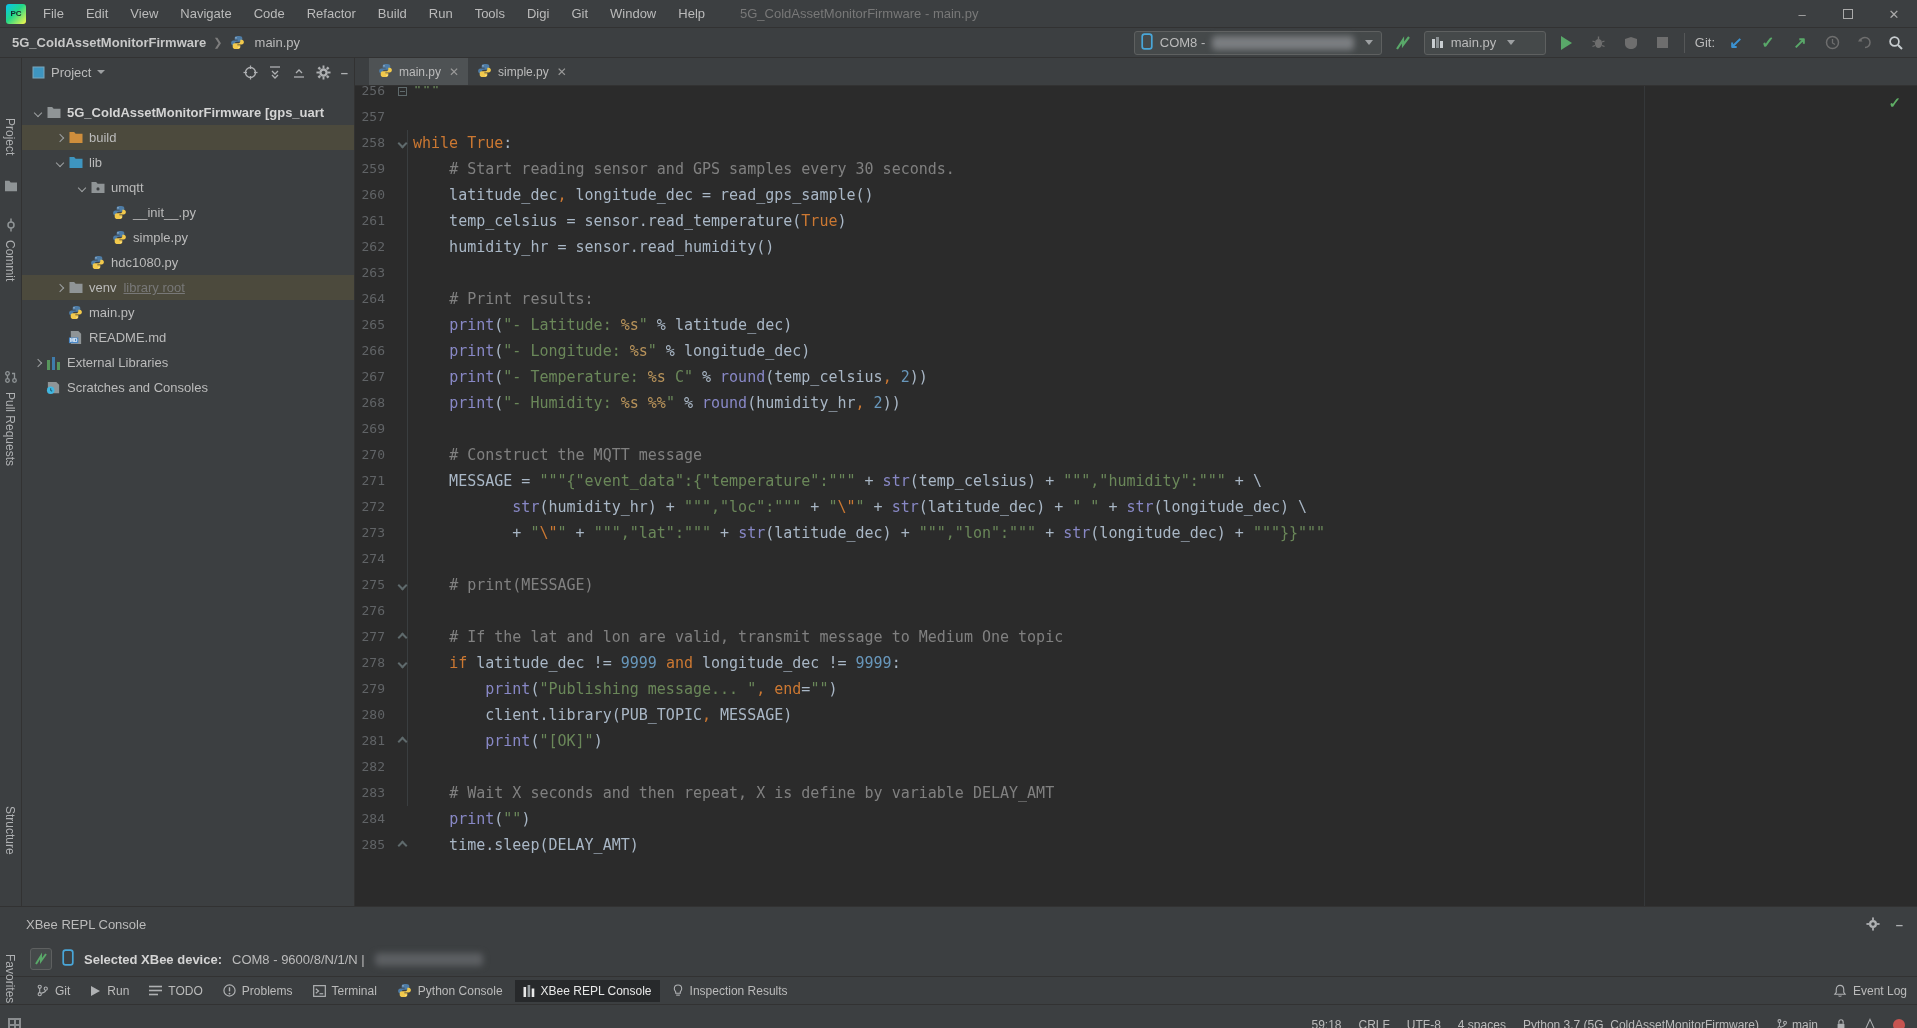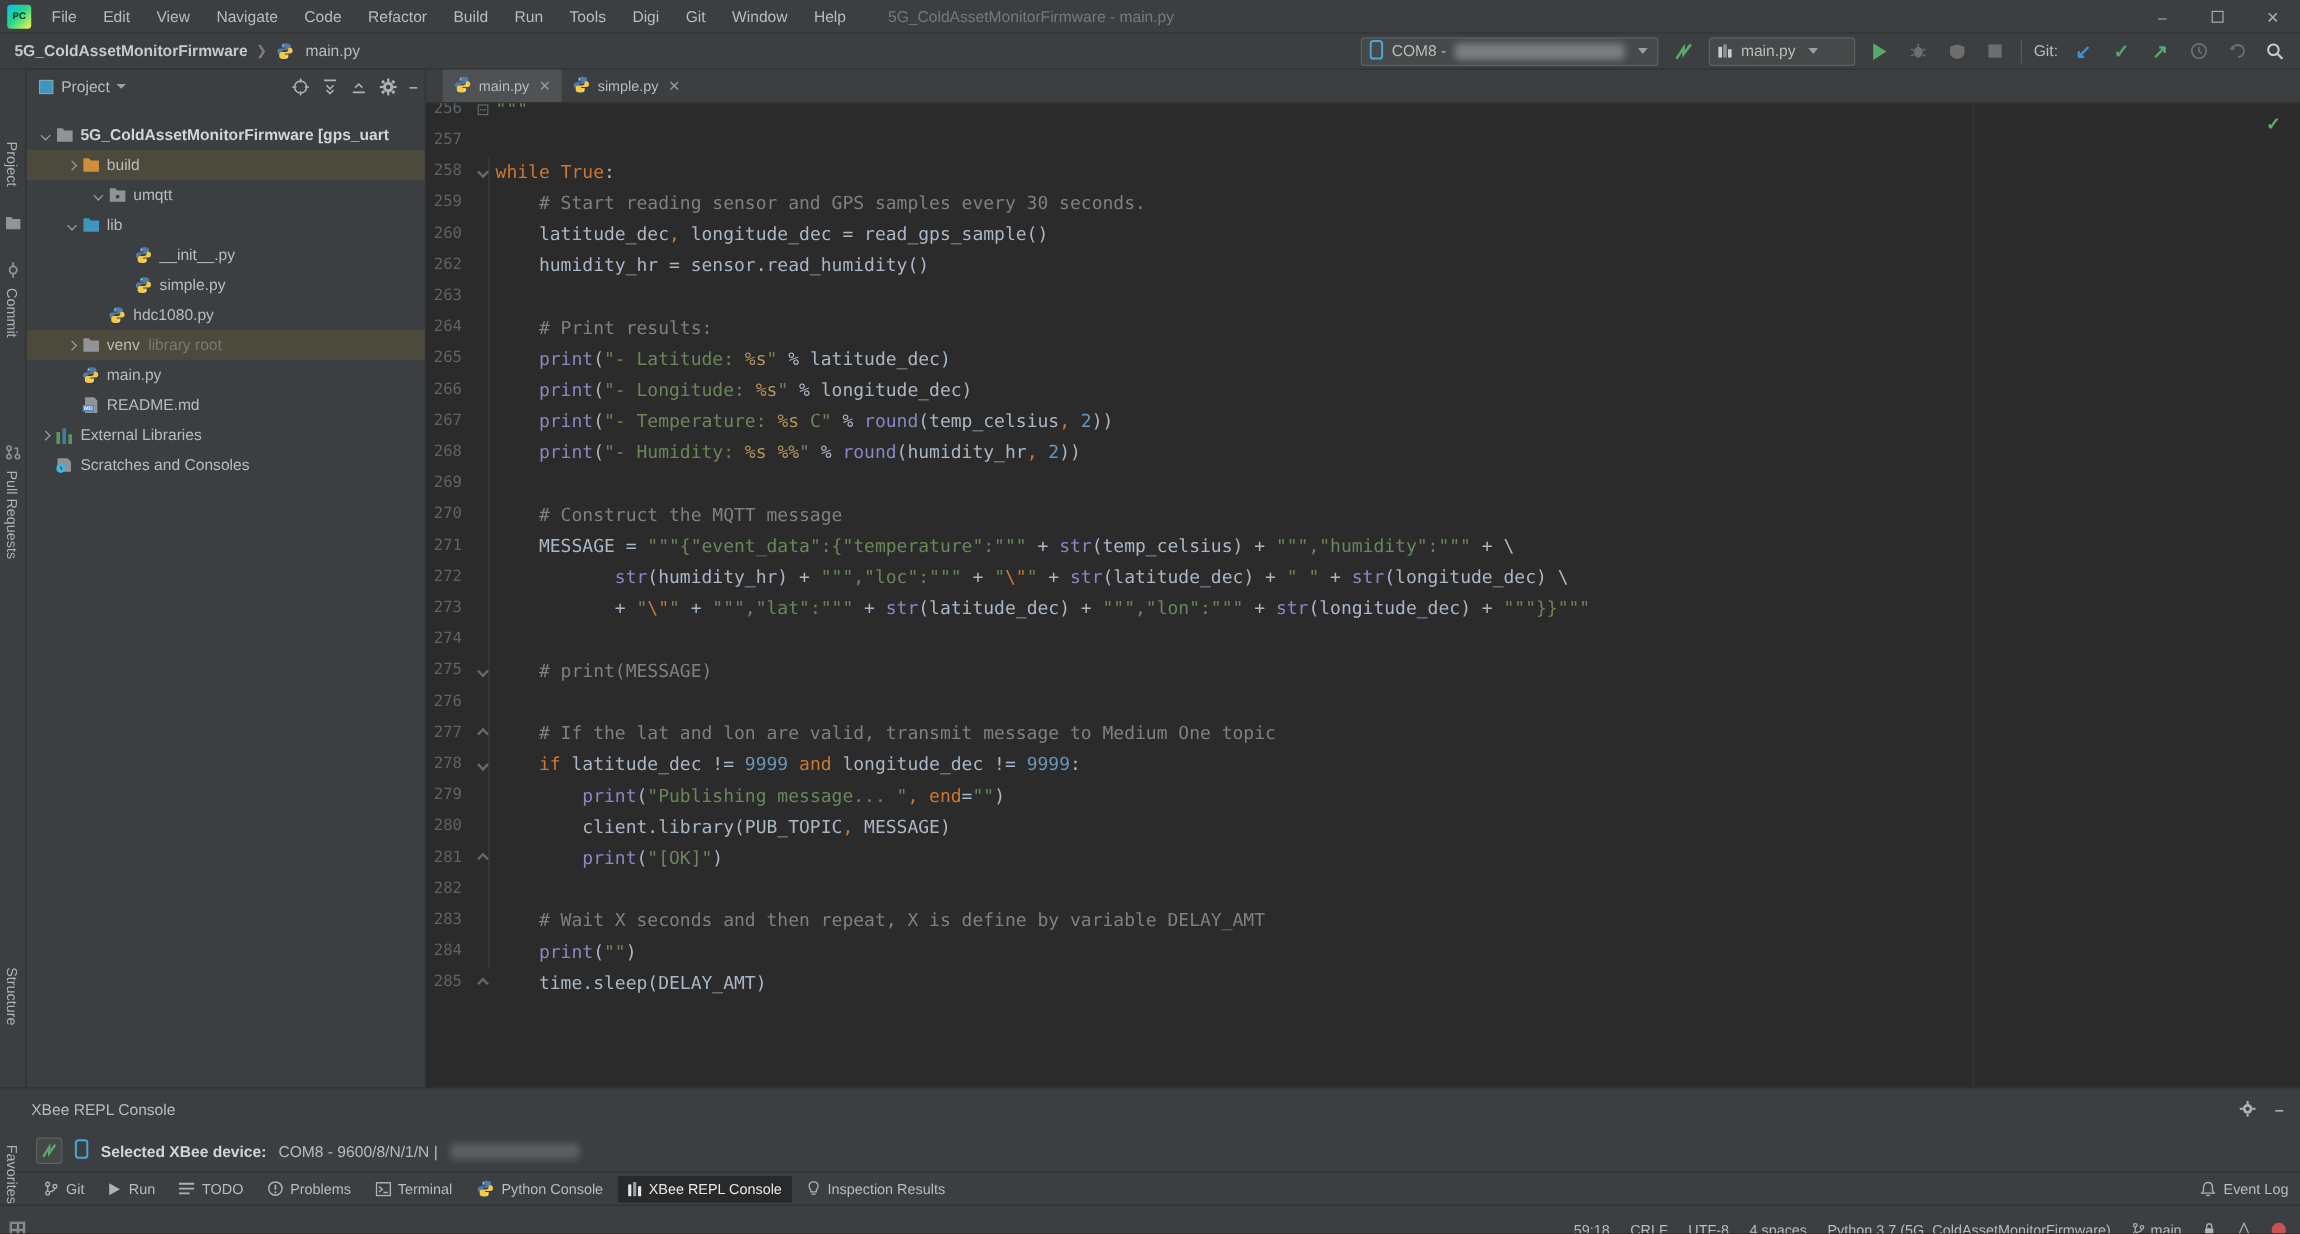--- a/index.html
+++ b/index.html
@@ -50,21 +50,21 @@
   .ptree { padding-top:14px; }
   .trow { height:25px; display:flex; align-items:center; white-space:nowrap; }
   .trow.sel { background:#4c4a3d; }
   .chev { width:16px; display:flex; align-items:center; justify-content:center; flex:0 0 16px;}
   .chev i { width:6px; height:6px; border-right:1.5px solid #9da0a2; border-bottom:1.5px solid #9da0a2; display:block; }
   .chev.down i { transform:rotate(45deg); }
   .chev.right i { transform:rotate(-45deg); }
   .ticon { width:18px; flex:0 0 18px; display:flex; align-items:center; }
   .tlabel { color:#bbbbbb; margin-left:3px; }
   .tlabel.bold { font-weight:bold; color:#d4d4d4; }
-  .tsec { color:#787878; margin-left:7px; }
+  .tsec { color:#787878; margin-left:7px;text-decoration:underline; }
   
   .editor { flex:1; display:flex; flex-direction:column; background:#2b2b2b; position:relative;}
   .tabsbar { height:28px; background:#3c3f41; border-bottom:1px solid #323232; display:flex; align-items:flex-end; padding-left:14px; }
   .tab { height:27px; display:flex; align-items:center; gap:6px; padding:0 9px; color:#bbbbbb; font-size:12px; }
   .tab.active { background:#4e5254; }
   .tab .x { color:#9a9a9a; font-size:12px; margin-left:2px; }
   .codearea { position:relative; flex:1; overflow:hidden; }
   .codelines { margin-top:-8px; }
   .code-line { position:relative; height:26px; line-height:26px; white-space:pre;
     font-family:"DejaVu Sans Mono", monospace; font-size:15px; }
@@ -312,42 +312,42 @@
             <span class="chev right">
               <i></i>
             </span>
             <span class="ticon">
               <svg width="16" height="13" viewBox="0 0 16 14">
                 <path d="M1 1h5l1.6 2H15v10H1z" fill="#cf8e3c"></path>
               </svg>
             </span>
             <span class="tlabel">build</span>
           </div>
+          <div class="trow" style="padding-left: 30px;">
+            <span class="chev down">
+              <i></i>
+            </span>
+            <span class="ticon">
+              <svg width="16" height="13" viewBox="0 0 16 14">
+                <path d="M1 1h5l1.6 2H15v10H1z" fill="#3e95c0"></path>
+              </svg>
+            </span>
+            <span class="tlabel">lib</span>
+          </div>
           <div class="trow" style="padding-left: 52px;">
             <span class="chev down">
               <i></i>
             </span>
             <span class="ticon">
               <svg width="16" height="13" viewBox="0 0 16 14">
                 <path d="M1 1h5l1.6 2H15v10H1z" fill="#8f9496"></path>
                 <circle cx="8" cy="8.5" r="1.7" fill="#3c3f41"></circle>
               </svg>
             </span>
             <span class="tlabel">umqtt</span>
-          </div>
-          <div class="trow" style="padding-left: 30px;">
-            <span class="chev down">
-              <i></i>
-            </span>
-            <span class="ticon">
-              <svg width="16" height="13" viewBox="0 0 16 14">
-                <path d="M1 1h5l1.6 2H15v10H1z" fill="#3e95c0"></path>
-              </svg>
-            </span>
-            <span class="tlabel">lib</span>
           </div>
           <div class="trow" style="padding-left: 74px;">
             <span class="chev"></span>
             <span class="ticon">
               <svg width="15" height="15" viewBox="0 0 16 16">
                 <path fill="#4e7ca6" d="M7.9 1C6 1 5 1.9 5 3.2V5h3.2v.8H3.6C2.1 5.8 1.2 7 1.2 8.5S2.1 11 3.6 11H5V9.4C5 8.1 6.1 7.2 7.4 7.2H11c1.2 0 2.1-.9 2.1-2.1V3.2C13.1 1.9 11.8 1 9.9 1z"></path>
                 <path fill="#f2c94c" d="M8.1 15c1.9 0 2.9-.9 2.9-2.2V11H7.8v-.8h4.6c1.5 0 2.4-1.2 2.4-2.7S13.9 5 12.4 5H11v1.6c0 1.3-1.1 2.2-2.4 2.2H5c-1.2 0-2.1.9-2.1 2.1v1.9C2.9 14.1 4.2 15 6.1 15z"></path>
                 <circle cx="6.4" cy="3" r=".6" fill="#dfe9f0"></circle>
                 <circle cx="9.6" cy="13" r=".6" fill="#fdf6dc"></circle>
               </svg>
@@ -465,20 +465,21 @@
         </div>
       <div class="codearea">
         <div class="guide-v"></div>
         <div class="margin-v"></div>
         <div class="codelines" id="codelines">
             <div class="code-line"><span class="ln">256</span><span class="fold"><span class="f-box"></span></span><span class="ctext"><span class="tk-str">"""</span></span></div>
             <div class="code-line"><span class="ln">257</span><span class="ctext"></span></div>
             <div class="code-line"><span class="ln">258</span><span class="fold"><span class="f-down"></span></span><span class="ctext"><span class="tk-kw">while</span><span class="tk-pl"> </span><span class="tk-kw">True</span><span class="tk-pl">:</span></span></div>
             <div class="code-line"><span class="ln">259</span><span class="ctext"><span class="tk-pl">    </span><span class="tk-com"># Start reading sensor and GPS samples every 30 seconds.</span></span></div>
             <div class="code-line"><span class="ln">260</span><span class="ctext"><span class="tk-pl">    latitude_dec</span><span class="tk-kw">,</span><span class="tk-pl"> longitude_dec = read_gps_sample()</span></span></div>
+            <div class="code-line"><span class="ln">261</span><span class="ctext"><span class="tk-pl">    temp_celsius = sensor.read_temperature(</span><span class="tk-kw">True</span><span class="tk-pl">)</span></span></div>
             <div class="code-line"><span class="ln">262</span><span class="ctext"><span class="tk-pl">    humidity_hr = sensor.read_humidity()</span></span></div>
             <div class="code-line"><span class="ln">263</span><span class="ctext"></span></div>
             <div class="code-line"><span class="ln">264</span><span class="ctext"><span class="tk-pl">    </span><span class="tk-com"># Print results:</span></span></div>
             <div class="code-line"><span class="ln">265</span><span class="ctext"><span class="tk-pl">    </span><span class="tk-fn">print</span><span class="tk-pl">(</span><span class="tk-str">"- Latitude: </span><span class="tk-fmt">%s</span><span class="tk-str">"</span><span class="tk-pl"> % latitude_dec)</span></span></div>
             <div class="code-line"><span class="ln">266</span><span class="ctext"><span class="tk-pl">    </span><span class="tk-fn">print</span><span class="tk-pl">(</span><span class="tk-str">"- Longitude: </span><span class="tk-fmt">%s</span><span class="tk-str">"</span><span class="tk-pl"> % longitude_dec)</span></span></div>
             <div class="code-line"><span class="ln">267</span><span class="ctext"><span class="tk-pl">    </span><span class="tk-fn">print</span><span class="tk-pl">(</span><span class="tk-str">"- Temperature: </span><span class="tk-fmt">%s</span><span class="tk-str"> C"</span><span class="tk-pl"> % </span><span class="tk-fn">round</span><span class="tk-pl">(temp_celsius</span><span class="tk-kw">,</span><span class="tk-pl"> </span><span class="tk-num">2</span><span class="tk-pl">))</span></span></div>
             <div class="code-line"><span class="ln">268</span><span class="ctext"><span class="tk-pl">    </span><span class="tk-fn">print</span><span class="tk-pl">(</span><span class="tk-str">"- Humidity: </span><span class="tk-fmt">%s</span><span class="tk-str"> </span><span class="tk-fmt">%%</span><span class="tk-str">"</span><span class="tk-pl"> % </span><span class="tk-fn">round</span><span class="tk-pl">(humidity_hr</span><span class="tk-kw">,</span><span class="tk-pl"> </span><span class="tk-num">2</span><span class="tk-pl">))</span></span></div>
             <div class="code-line"><span class="ln">269</span><span class="ctext"></span></div>
             <div class="code-line"><span class="ln">270</span><span class="ctext"><span class="tk-pl">    </span><span class="tk-com"># Construct the MQTT message</span></span></div>
             <div class="code-line"><span class="ln">271</span><span class="ctext"><span class="tk-pl">    MESSAGE = </span><span class="tk-str">"""{"event_data":{"temperature":"""</span><span class="tk-pl"> + </span><span class="tk-fn">str</span><span class="tk-pl">(temp_celsius) + </span><span class="tk-str">""","humidity":"""</span><span class="tk-pl"> + \</span></span></div>

